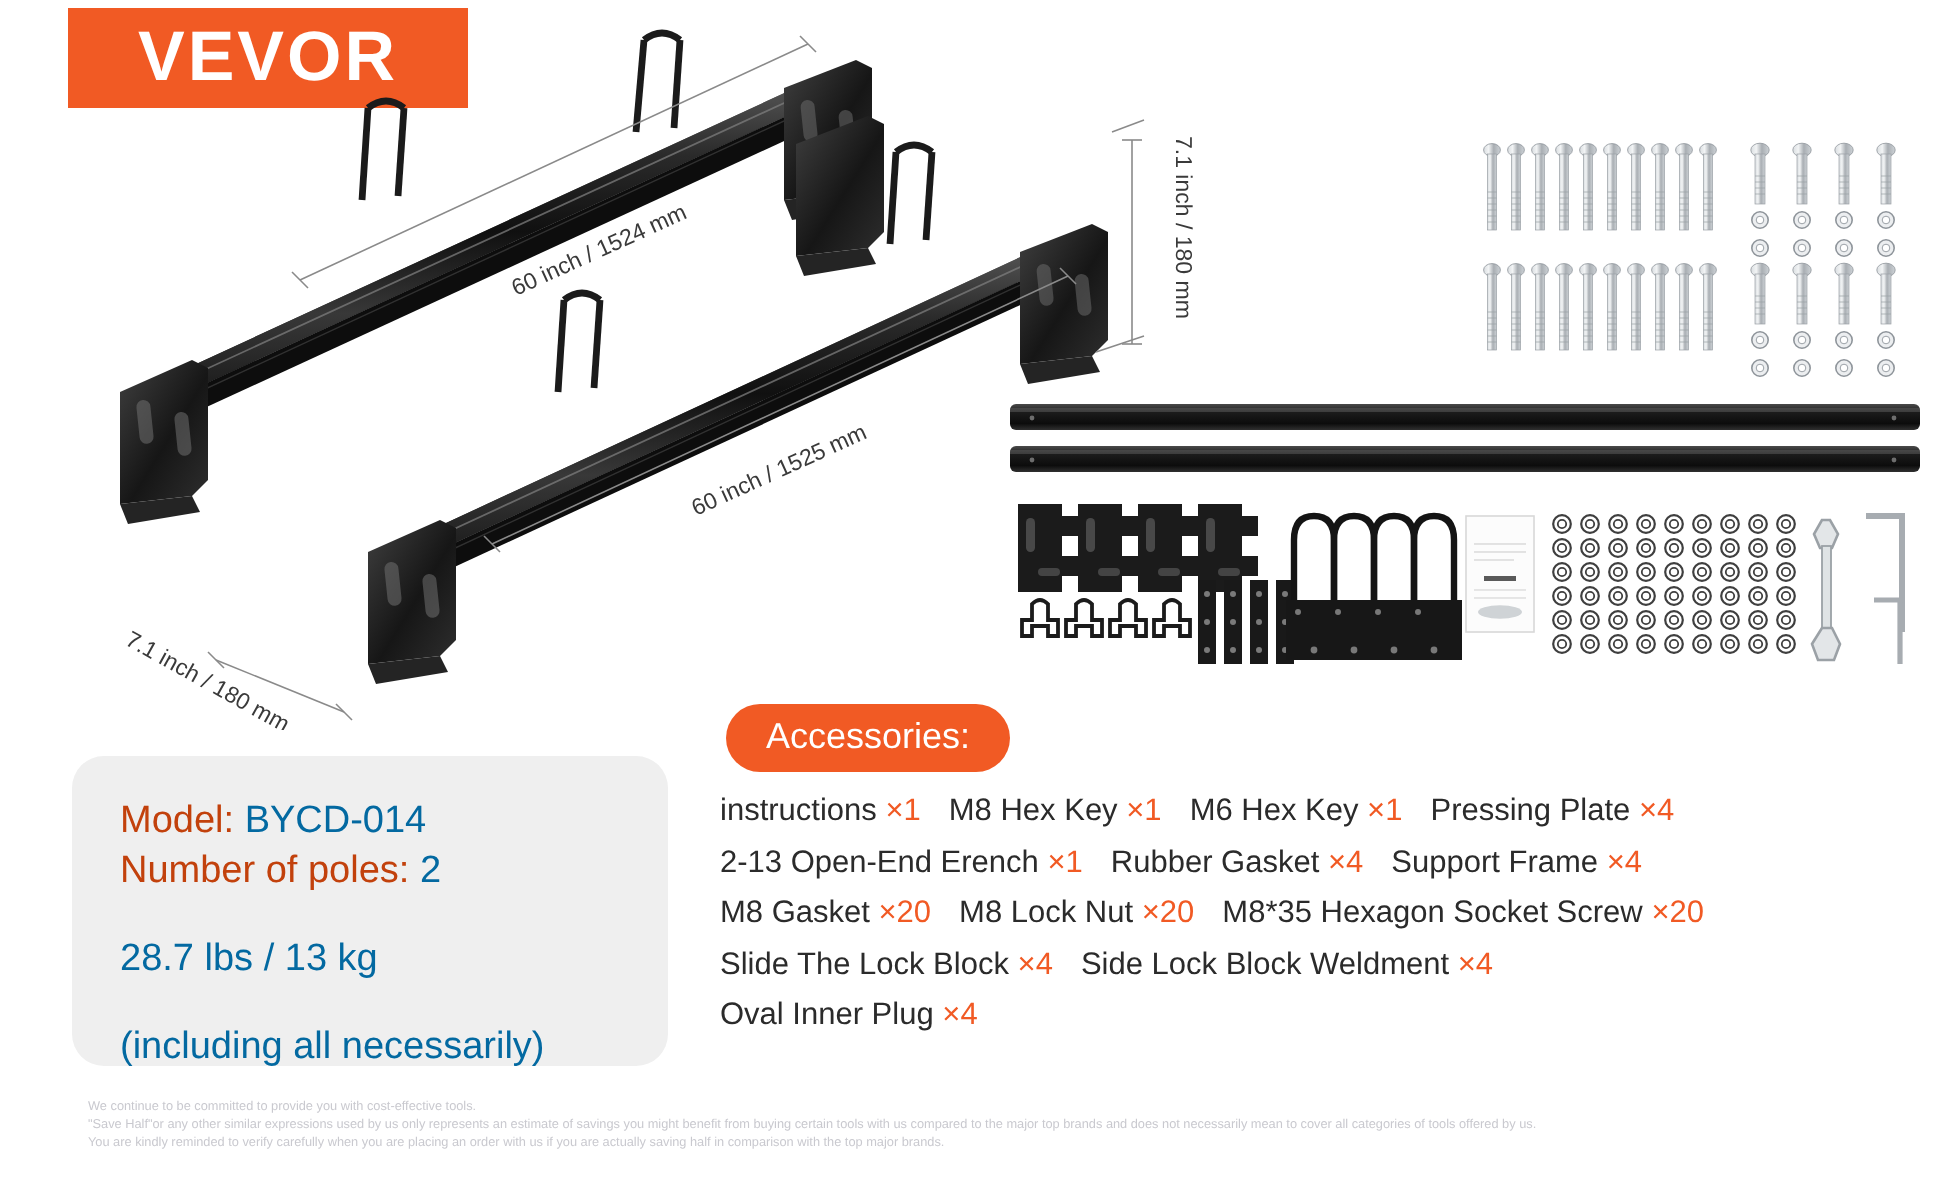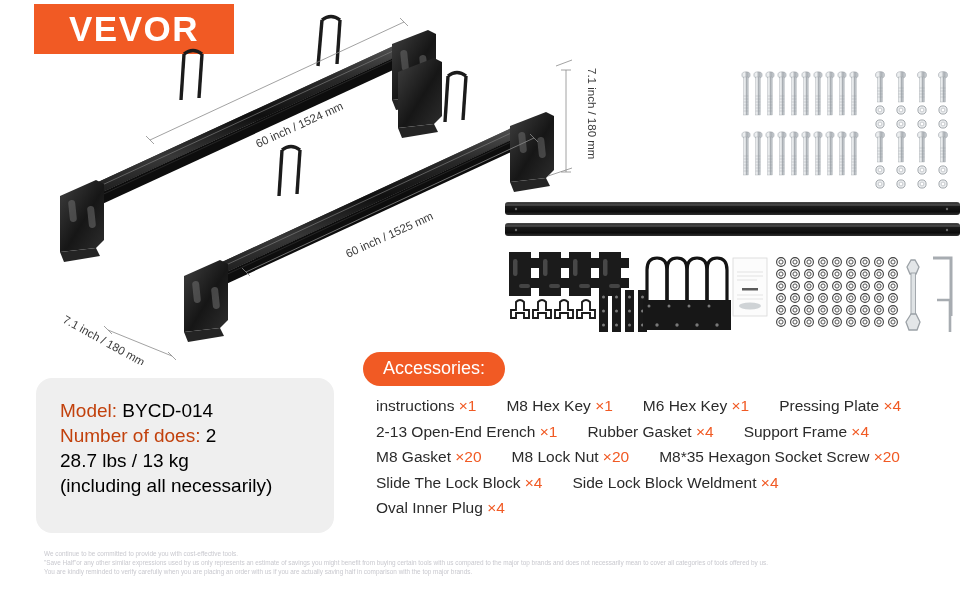--- a/index.html
+++ b/index.html
@@ -55,21 +55,21 @@
     border-radius: 16px;
     padding: 20px 0 0 24px;
   }
   .spec-line {
     font-size: 19px;
     line-height: 25px;
     color: #2b2b2b;
     white-space: nowrap;
   }
   .spec-label { color: #c2410c; }
-  .spec-value { color: #000000; }
+  .spec-value { color: #0369a1; margin-top: 19px; }
 
   
   .acc-badge {
     position: absolute;
     left: 363px; top: 352px;
     background: #F15A24;
     color: #ffffff;
     font-size: 18px;
     font-weight: normal;
     border-radius: 18px;
@@ -80,21 +80,21 @@
     position: absolute;
     left: 360px; top: 393px;
     width: 600px;
   }
   .acc-row {
     font-size: 15.5px;
     line-height: 25.5px;
     color: #2b2b2b;
     white-space: nowrap;
   }
-  .acc-item { margin-right: 14px; margin-left: 16px; }
+  .acc-item { margin-right: 14px; }
   .acc-name { color: #2b2b2b; }
   .acc-qty { color: #F15A24; }
 
   
   .footer {
     position: absolute;
     left: 44px; top: 549px;
     width: 890px;
   }
   .footer-line {
@@ -508,21 +508,21 @@
       </g>
     </svg>
   </div>
 
   <div class="spec-panel">
     <div class="spec-line">
       <span class="spec-label">Model:</span>
       <span class="spec-value">BYCD-014</span>
     </div>
     <div class="spec-line">
-      <span class="spec-label">Number of does:</span>
+      <span class="spec-label">Number of poles:</span>
       <span class="spec-value">2</span>
     </div>
     <div class="spec-line spec-value">28.7 lbs / 13 kg</div>
     <div class="spec-line spec-value">(including all necessarily)</div>
   </div>
 
   <div class="acc-badge">Accessories:</div>
 
   <div class="acc-list">
     <div class="acc-row" id="acc-row-0"><span class="acc-item"><span class="acc-name">instructions </span><span class="acc-qty">×1</span></span><span class="acc-item"><span class="acc-name">M8 Hex Key </span><span class="acc-qty">×1</span></span><span class="acc-item"><span class="acc-name">M6 Hex Key </span><span class="acc-qty">×1</span></span><span class="acc-item"><span class="acc-name">Pressing Plate </span><span class="acc-qty">×4</span></span></div>

